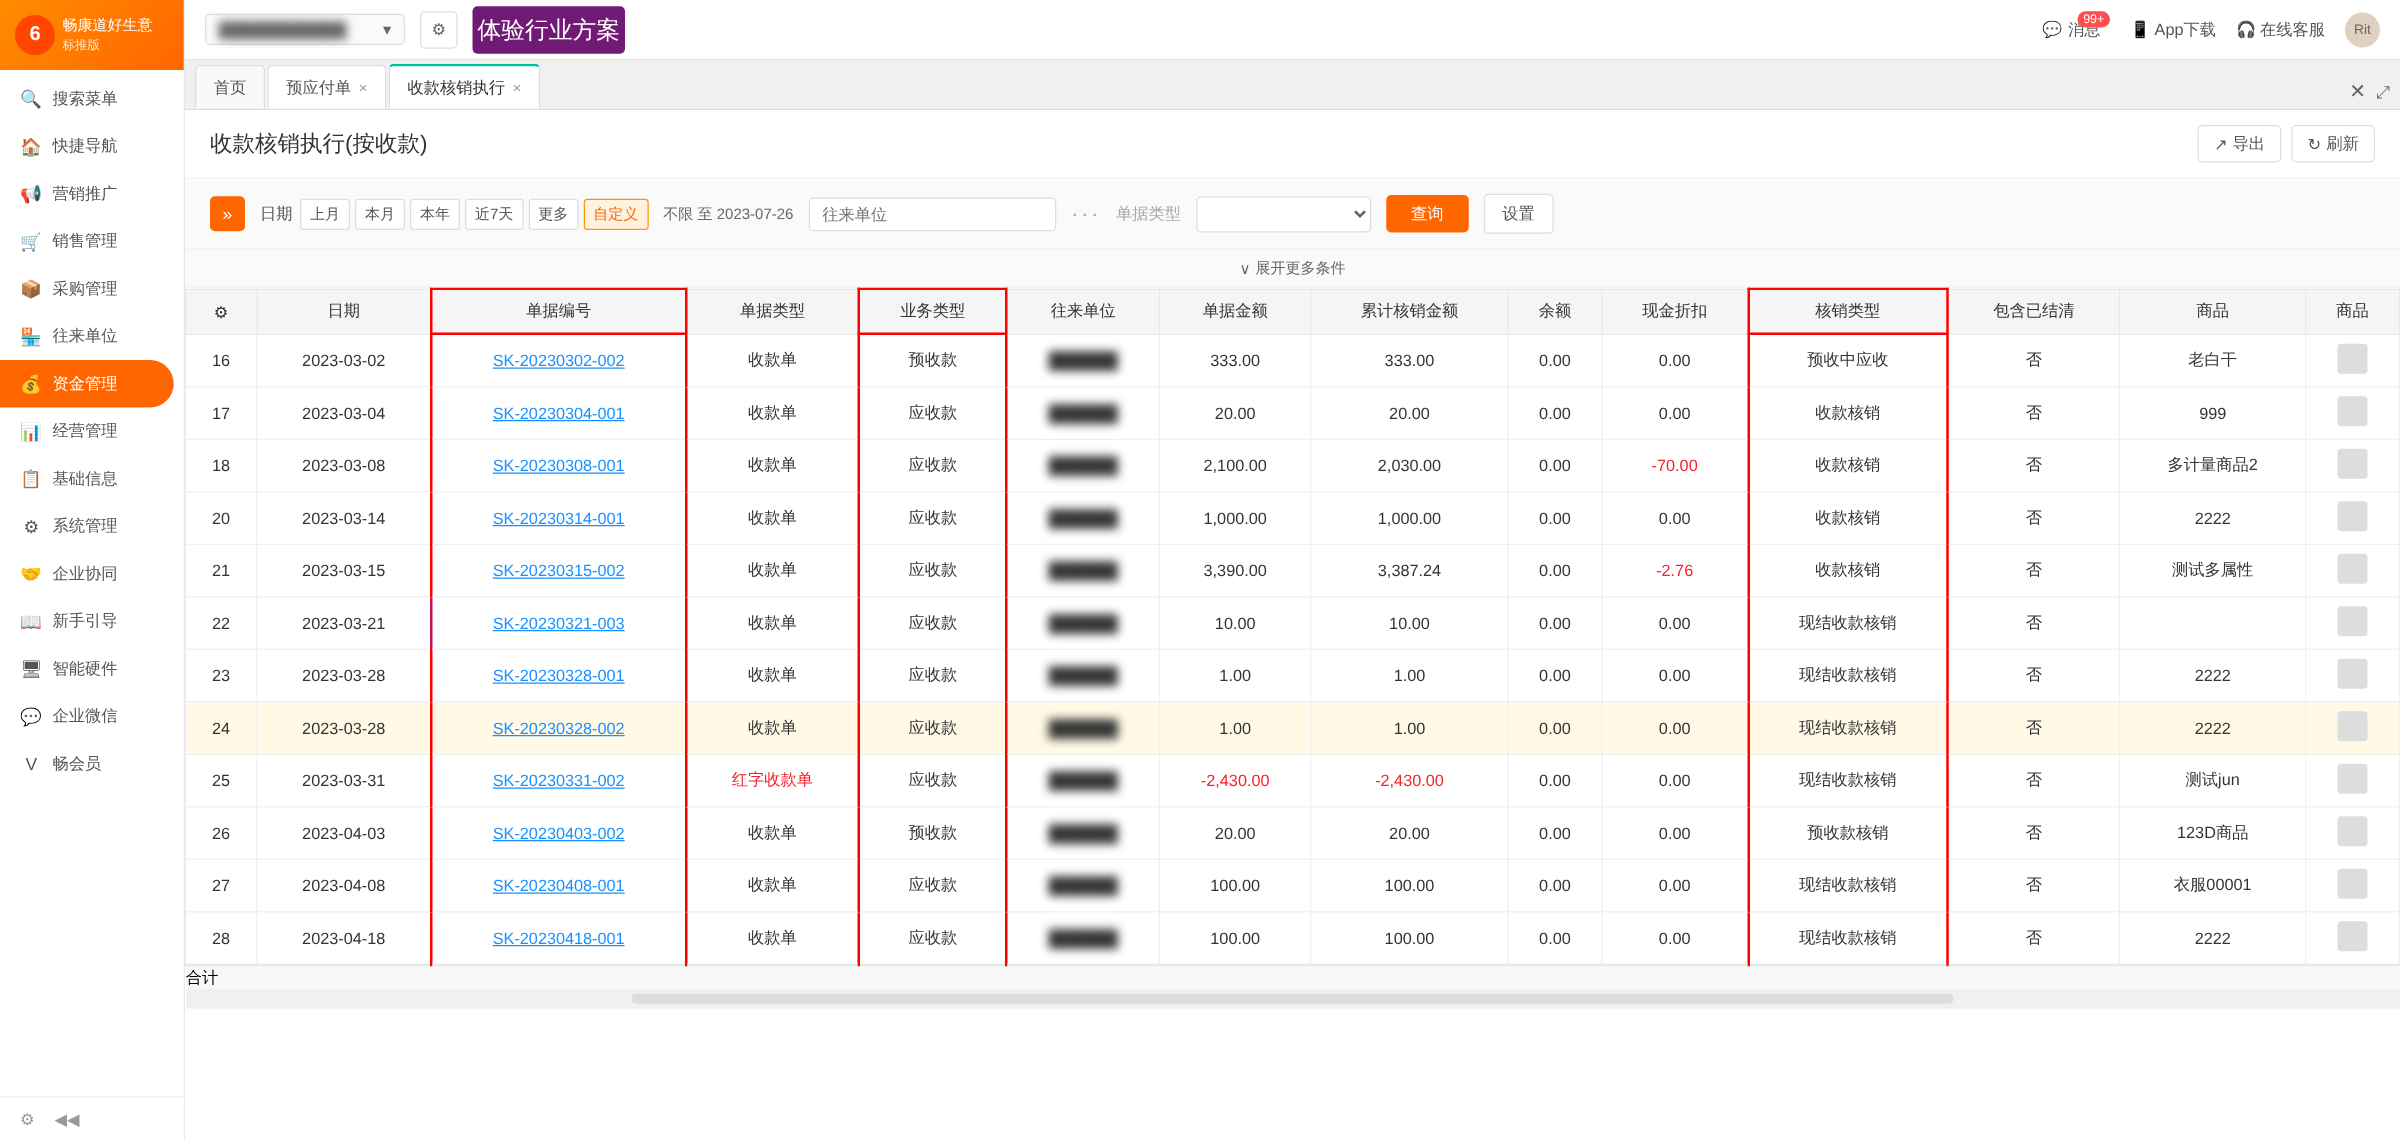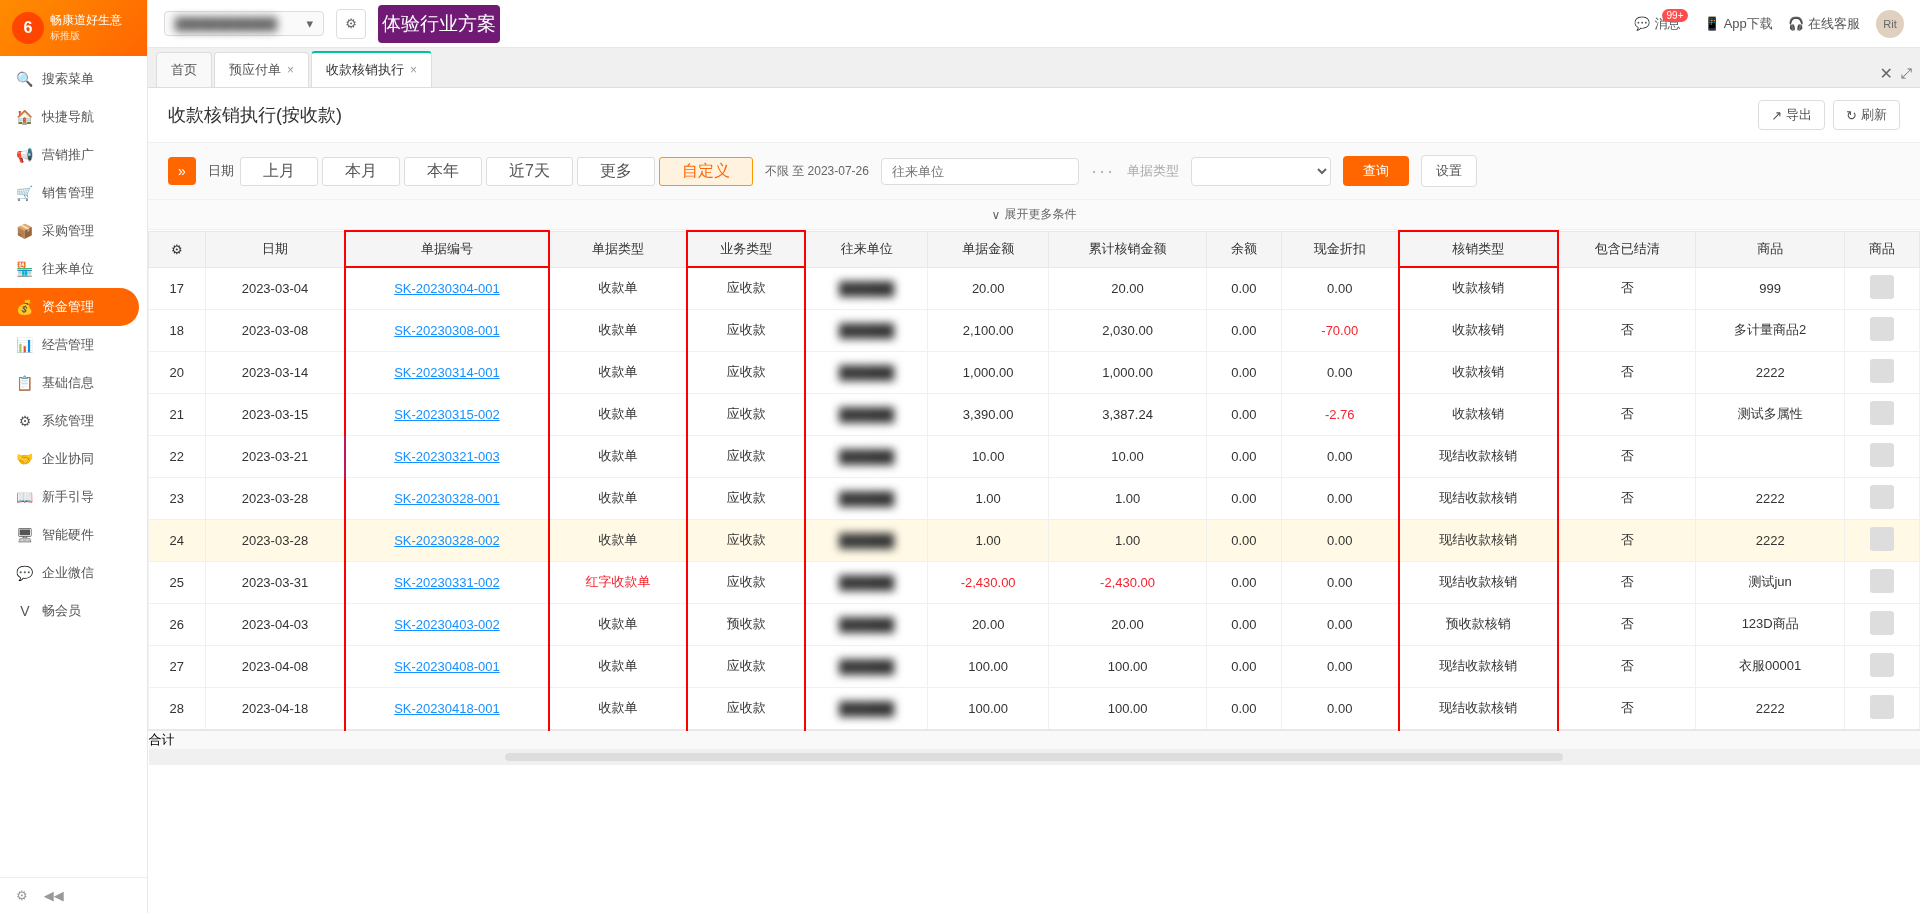--- a/index.html
+++ b/index.html
@@ -213,26 +213,26 @@
       cursor: pointer;
       display: flex;
       align-items: center;
       justify-content: center;
       font-size: 14px;
     }
     .filter-group { display: flex; align-items: center; gap: 6px; }
     .filter-label { color: #555; font-size: 13px; }
     .filter-date-btns { display: flex; gap: 4px; }
     .filter-date-btn {
-      padding: 3px 22px;
+      padding: 3px 7px;
       border: 1px solid #ddd;
       background: #fff;
       border-radius: 3px;
       cursor: pointer;
-      font-size: 16px;
+      font-size: 12px;
       color: #555;
     }
     .filter-date-btn.custom {
       background: #fff3e0;
       border-color: #ff9800;
       color: #ff6600;
     }
     .filter-input {
       border: 1px solid #ddd;
       border-radius: 4px;
@@ -528,20 +528,36 @@
             <th>余额</th>
             <th>现金折扣</th>
             <th style="border:2px solid red;">核销类型</th>
             <th>包含已结清</th>
             <th>商品</th>
             <th>商品</th>
           </tr>
         </thead>
         <tbody id="table-body">
             <tr>
+              <td>16</td>
+              <td>2023-03-02</td>
+              <td style="border-left: 2px solid red; border-right: 2px solid red;"><a class="link" href="#">SK-20230302-002</a></td>
+              <td>收款单</td>
+              <td style="border-left: 2px solid red; border-right: 2px solid red;">预收款</td>
+              <td><span style="filter:blur(4px);">██████</span></td>
+              <td>333.00</td>
+              <td>333.00</td>
+              <td>0.00</td>
+              <td>0.00</td>
+              <td style="border-left: 2px solid red; border-right: 2px solid red;">预收中应收</td>
+              <td>否</td>
+              <td>老白干</td>
+              <td><span style="display:inline-block;width:24px;height:24px;background:#ddd;border-radius:3px;"></span></td>
+            </tr>
+            <tr>
               <td>17</td>
               <td>2023-03-04</td>
               <td style="border-left: 2px solid red; border-right: 2px solid red;"><a class="link" href="#">SK-20230304-001</a></td>
               <td>收款单</td>
               <td style="border-left: 2px solid red; border-right: 2px solid red;">应收款</td>
               <td><span style="filter:blur(4px);">██████</span></td>
               <td>20.00</td>
               <td>20.00</td>
               <td>0.00</td>
               <td>0.00</td>

